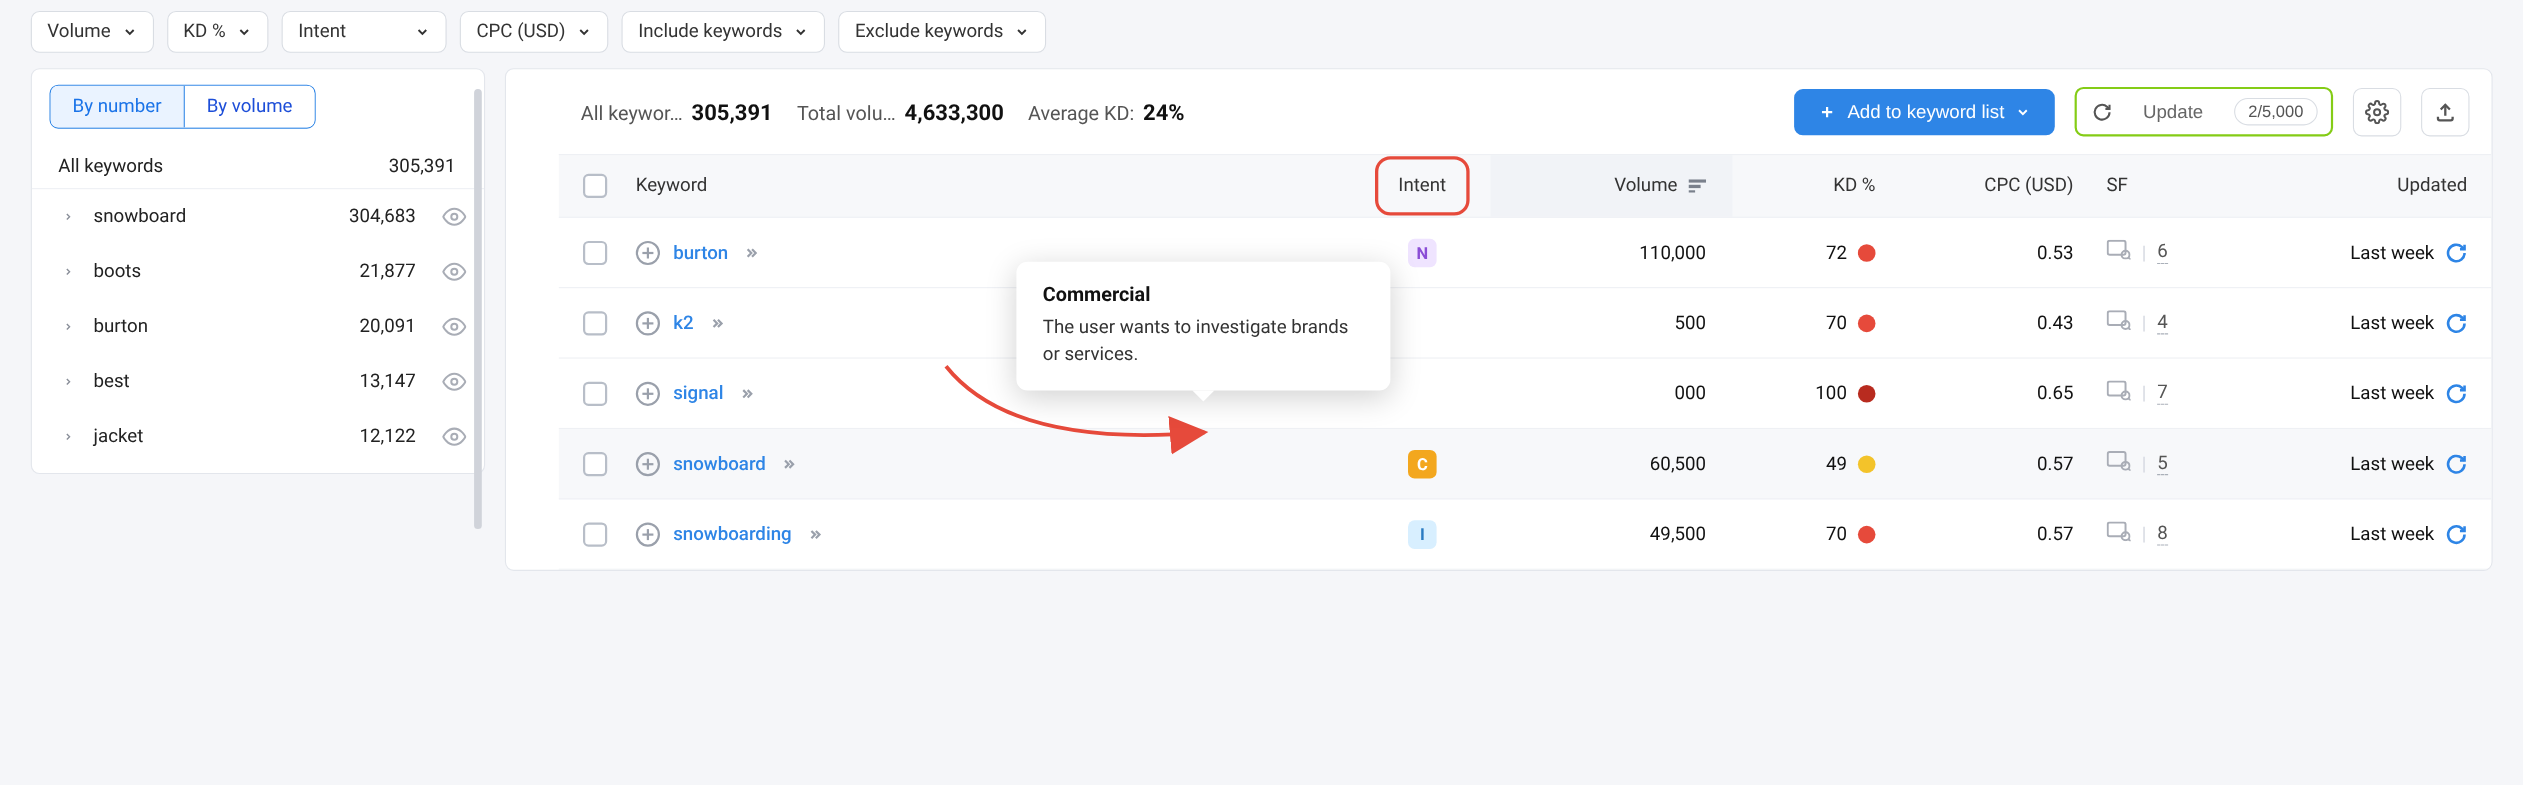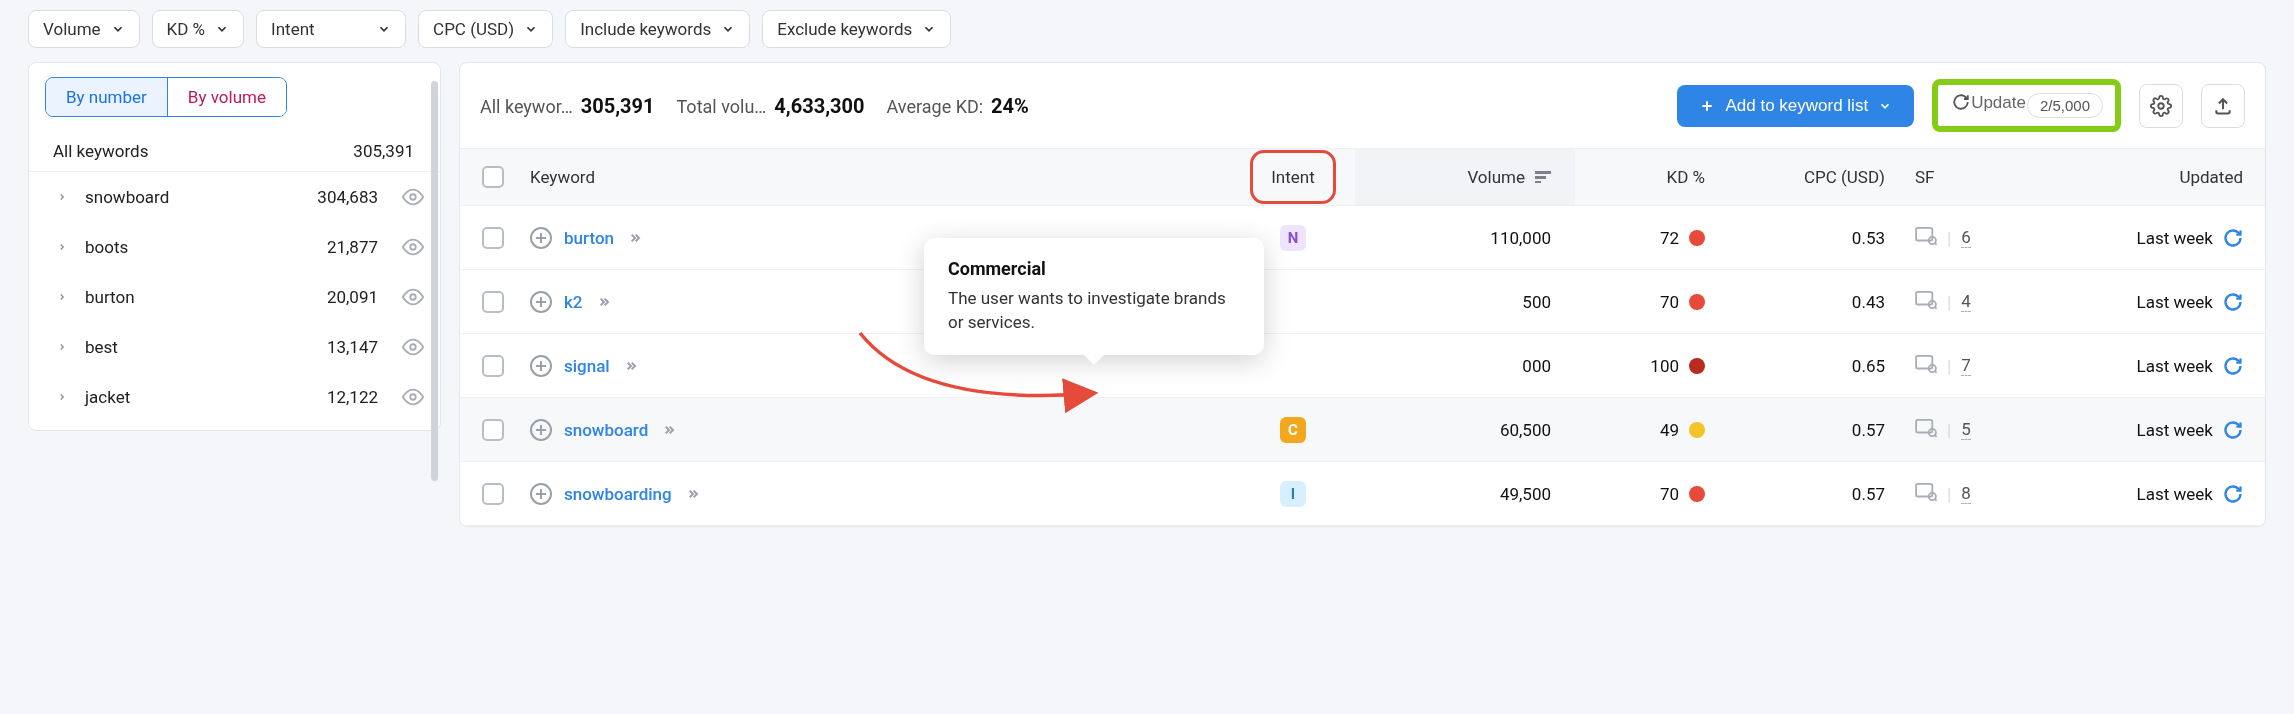--- a/index.html
+++ b/index.html
@@ -62,21 +62,21 @@
     overflow: hidden;
   }
   .seg {
     padding: 9px 20px;
     font-size: 17px;
     cursor: pointer;
     background: #fff;
     color: #2e85e6;
   }
   .seg.active { background: #eaf3ff; color: #1a73e8; }
-  .seg + .seg { border-left: 1px solid #2e85e6; color:#be185d; }
+  .seg + .seg { border-left: 1px solid #2e85e6; color:#1d4ed8; }
   .sidebar-header {
     display: flex;
     justify-content: space-between;
     padding: 10px 26px 10px 24px;
     border-bottom: 1px solid #eef0f4;
     font-size: 17px;
     color: #222;
   }
   .sidebar-item {
     display: flex;
@@ -89,20 +89,21 @@
   .sidebar-item .label { flex: 1; color:#222; }
   .sidebar-item .count { width: 80px; text-align: right; color:#222; }
   .eye { color:#a9adb6; display:inline-flex; margin-left:10px; }
   
   .panel {
     flex: 1;
     background: #fff;
     border: 1px solid #e3e6ec;
     border-radius: 8px;
     overflow: hidden;
+    padding-left: 48px;
   }
   .panel-top {
     display: flex;
     align-items: center;
     gap: 18px;
     padding: 16px 20px;
     flex-wrap: nowrap;
   }
   .summary { display:flex; gap: 22px; font-size: 18px; color:#555; align-items:center; flex:1; }
   .summary .block { display:flex; gap:8px; align-items:baseline; }
@@ -116,28 +117,28 @@
     padding: 11px 22px;
     font-size: 17px;
     display:inline-flex;
     align-items:center;
     gap:10px;
     cursor:pointer;
     font-weight:500;
   }
   .btn-update {
     background:#fff;
-    border:6px solid #84cc16;
+    border:2px solid #84cc16;
     border-radius:8px;
     padding: 8px 12px 8px 14px;
     font-size:17px;
     color:#666;
     display:inline-flex;
-    align-items:flex-start;
-    gap:1px;
+    align-items:center;
+    gap:28px;
     cursor:pointer;
   }
   .pill {
     border:1px solid #d9dde3;
     border-radius: 999px;
     padding: 3px 12px;
     font-size:15px;
     color:#555;
     background:#fff;
   }

